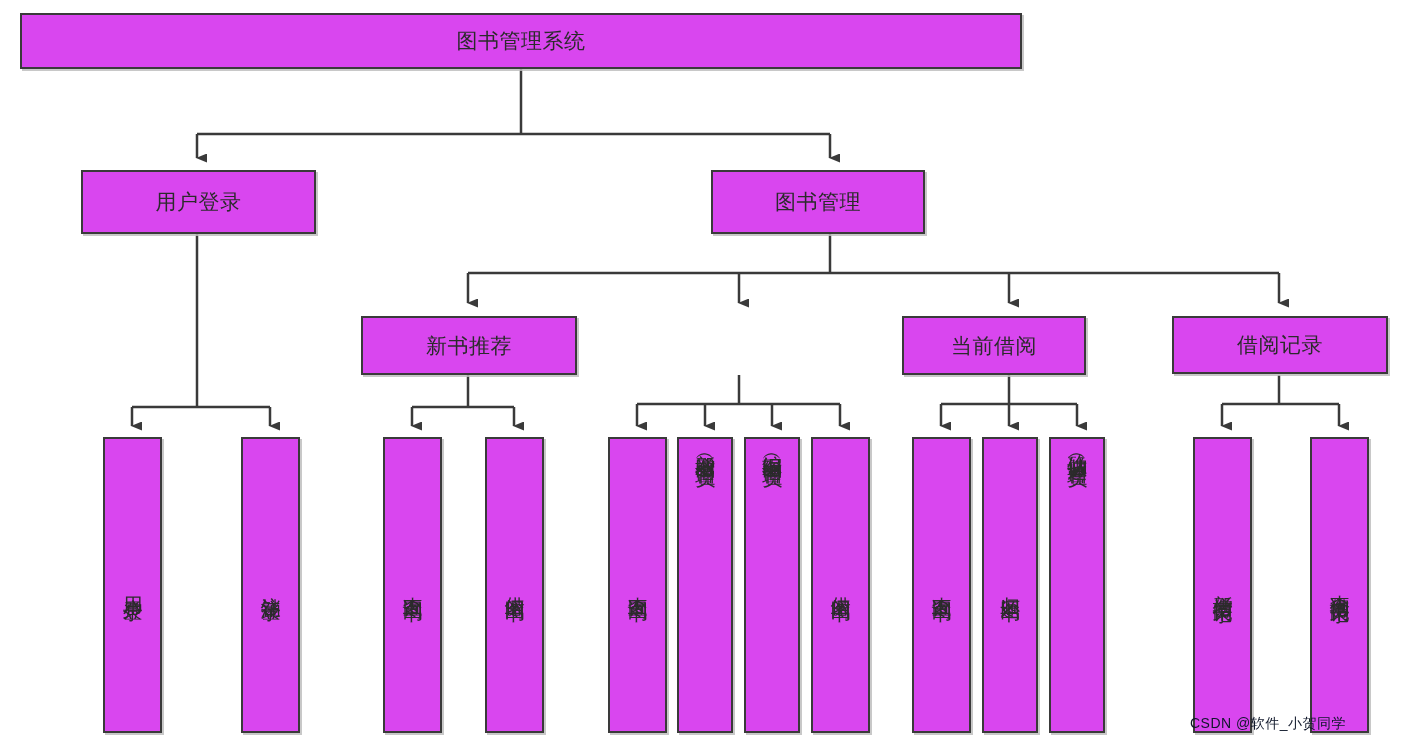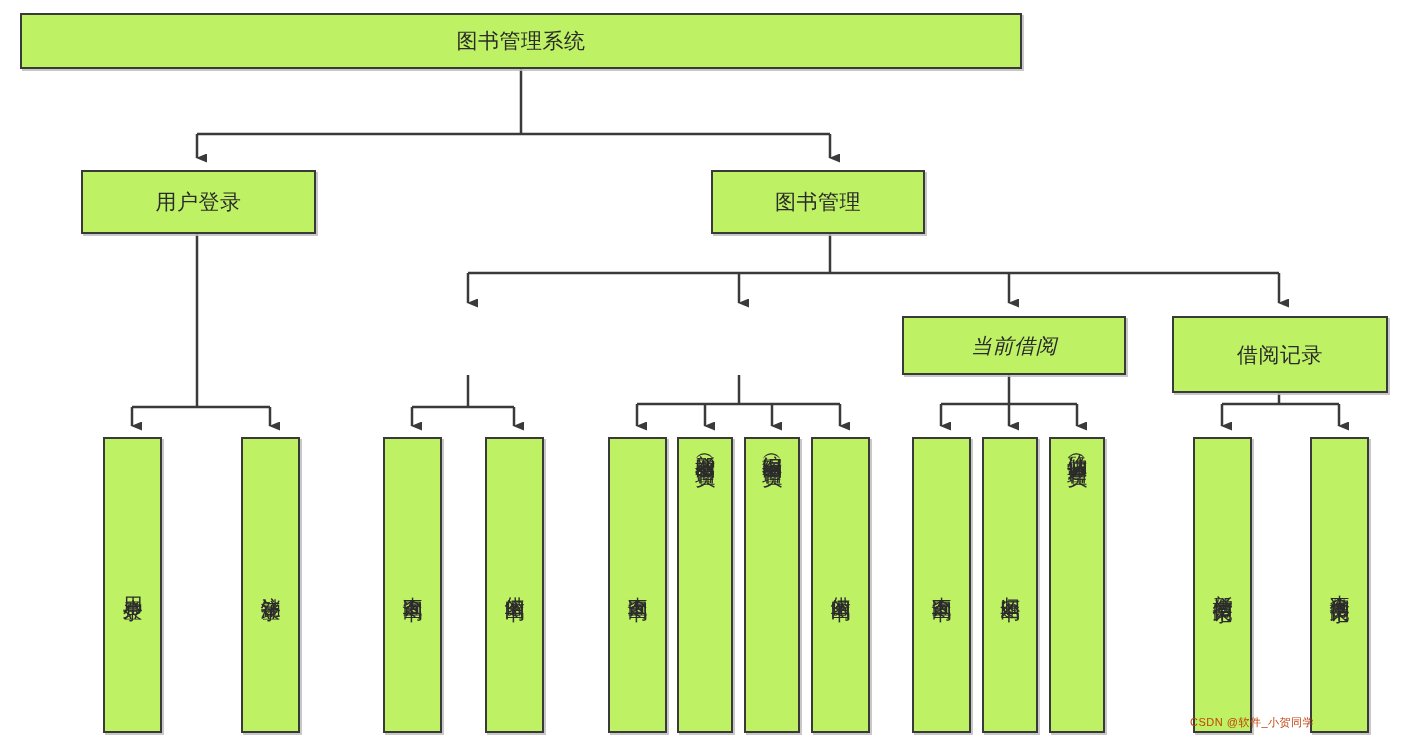--- a/index.html
+++ b/index.html
@@ -21,21 +21,21 @@
     position: absolute;
     left: 0;
     top: 0;
     width: 1405px;
     height: 747px;
     pointer-events: none;
   }
   .node {
     position: absolute;
     box-sizing: border-box;
-    background: #bef264;
+    background: #d946ef;
     border: 2.5px solid #3a3a3a;
     box-shadow: 2px 2px 0 0 rgba(190,190,190,0.85);
     display: flex;
     align-items: center;
     justify-content: center;
     color: #2b2b2b;
   }
   .node .lbl {
     display: block;
     text-align: center;
@@ -60,22 +60,22 @@
     line-height: 1.18;
     letter-spacing: 2px;
     white-space: nowrap;
   }
   .node.v.center .lbl {
     margin-top: auto;
     margin-bottom: auto;
   }
   .watermark {
     position: absolute;
-    font-size: 11px;
-    color: #c2410c;
+    font-size: 14px;
+    color: #0f172a;
     white-space: nowrap;
     letter-spacing: 0.5px;
   }
 </style>
 </head>
 <body>
 
 <div id="canvas">
 
   <svg class="edges" viewBox="0 0 1405 747" xmlns="http://www.w3.org/2000/svg">
@@ -132,24 +132,27 @@
     <span class="lbl">图书管理系统</span>
   </div>
 
   <div class="node h" style="left:81px; top:170px; width:235px; height:64px;">
     <span class="lbl">用户登录</span>
   </div>
   <div class="node h" style="left:711px; top:170px; width:214px; height:64px;">
     <span class="lbl">图书管理</span>
   </div>
 
-  <div class="node h" style="left:902px; top:316px; width:224px; height:59px;font-style:italic;">
+  <div class="node h" style="left:361px; top:316px; width:216px; height:59px;">
+    <span class="lbl">新书推荐</span>
+  </div>
+  <div class="node h" style="left:902px; top:316px; width:184px; height:59px;">
     <span class="lbl">当前借阅</span>
   </div>
-  <div class="node h" style="left:1172px; top:316px; width:216px; height:77px;justify-content:center;">
+  <div class="node h" style="left:1172px; top:316px; width:216px; height:58px;justify-content:center;">
     <span class="lbl">借阅记录</span>
   </div>
 
   <div class="node v center" style="left:103px; top:437px; width:59px; height:296px;">
     <span class="lbl">用户登录</span>
   </div>
   <div class="node v center" style="left:241px; top:437px; width:59px; height:296px;">
     <span class="lbl">注销登录</span>
   </div>
 

